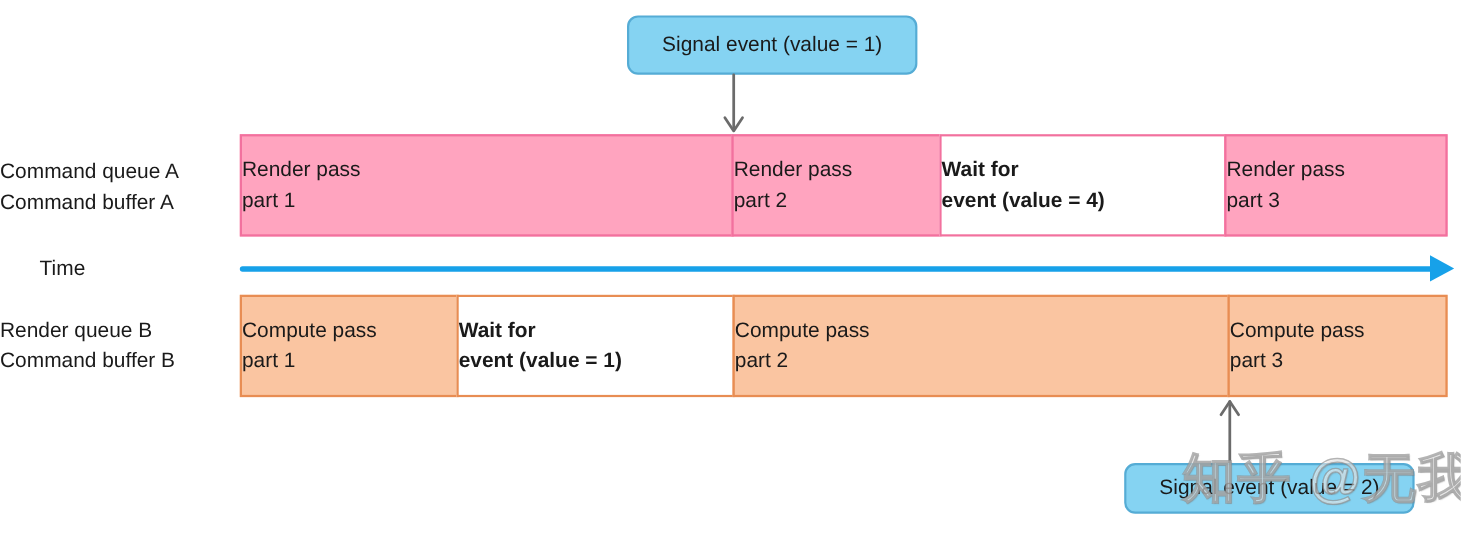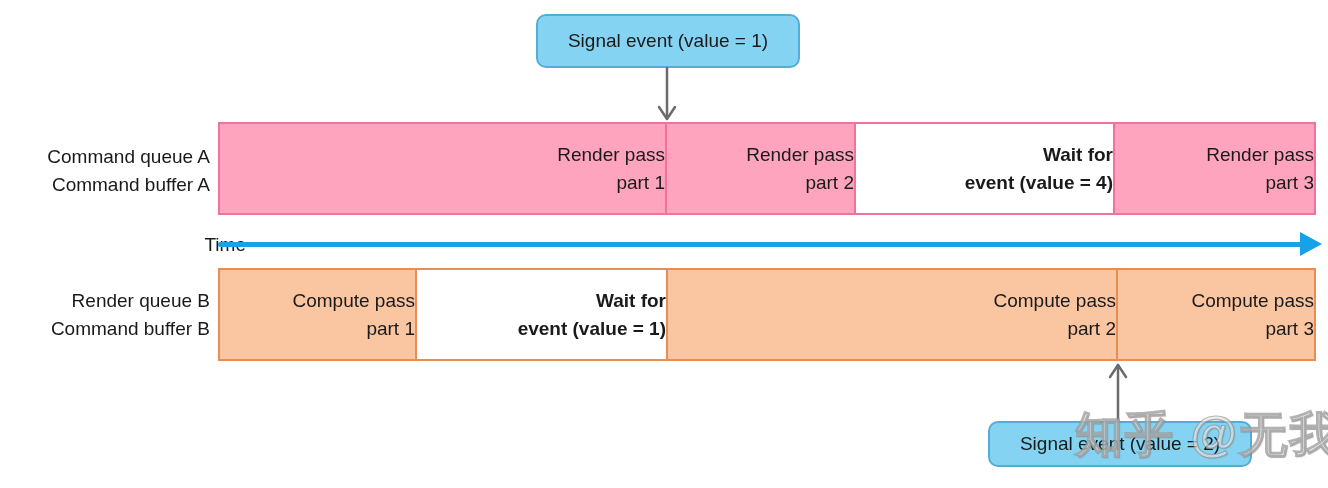--- a/index.html
+++ b/index.html
@@ -8,39 +8,39 @@
     --blue-fill:#85D3F2; --blue-border:#55ACD5;
     --time-arrow:#17A1E9; --connector:#6B6B6B; --text:#1A1A1A;
   }
   html,body{margin:0;padding:0;background:#fff;}
   .canvas{
     position:relative; width:1328px; height:488px; background:#fff;
     font-family:"Liberation Sans","DejaVu Sans",sans-serif; color:var(--text);
     overflow:hidden;
   }
   .side-label{
-    position:absolute; left:0; width:210px; text-align:right;
+    position:absolute; left:0; width:210px; text-align:left;
     font-size:19px; line-height:28px; white-space:nowrap;
   }
   .bar{
     position:absolute; left:218px; width:1098px; height:93px;
   }
   .seg{
     position:absolute; top:0; height:100%; box-sizing:border-box;
-    display:flex; flex-direction:column; align-items:flex-end; justify-content:center;
+    display:flex; flex-direction:column; align-items:flex-start; justify-content:center;
     font-size:19px; line-height:28px; text-align:center;
   }
   .bar-a .seg{ background:var(--pink-fill); border:2px solid var(--pink-border); }
   .bar-b .seg{ background:var(--orange-fill); border:2px solid var(--orange-border); }
   .seg.white{ background:#fff !important;font-weight:bold; }
   .signal-box{
     position:absolute; box-sizing:border-box;
     background:var(--blue-fill); border:2.5px solid var(--blue-border);
     border-radius:10px; display:flex; align-items:center; justify-content:center;
-    font-size:19px; white-space:nowrap;
+    font-size:19px; white-space:nowrap;margin-left:34px;
   }
   .time-line{
     position:absolute; left:218px; top:242px; width:1086px; height:5px;
     background:var(--time-arrow); border-radius:3px;
   }
   .time-head{
     position:absolute; left:1300px; top:232px; width:0; height:0;
     border-left:22px solid var(--time-arrow);
     border-top:12px solid transparent; border-bottom:12px solid transparent;
   }

